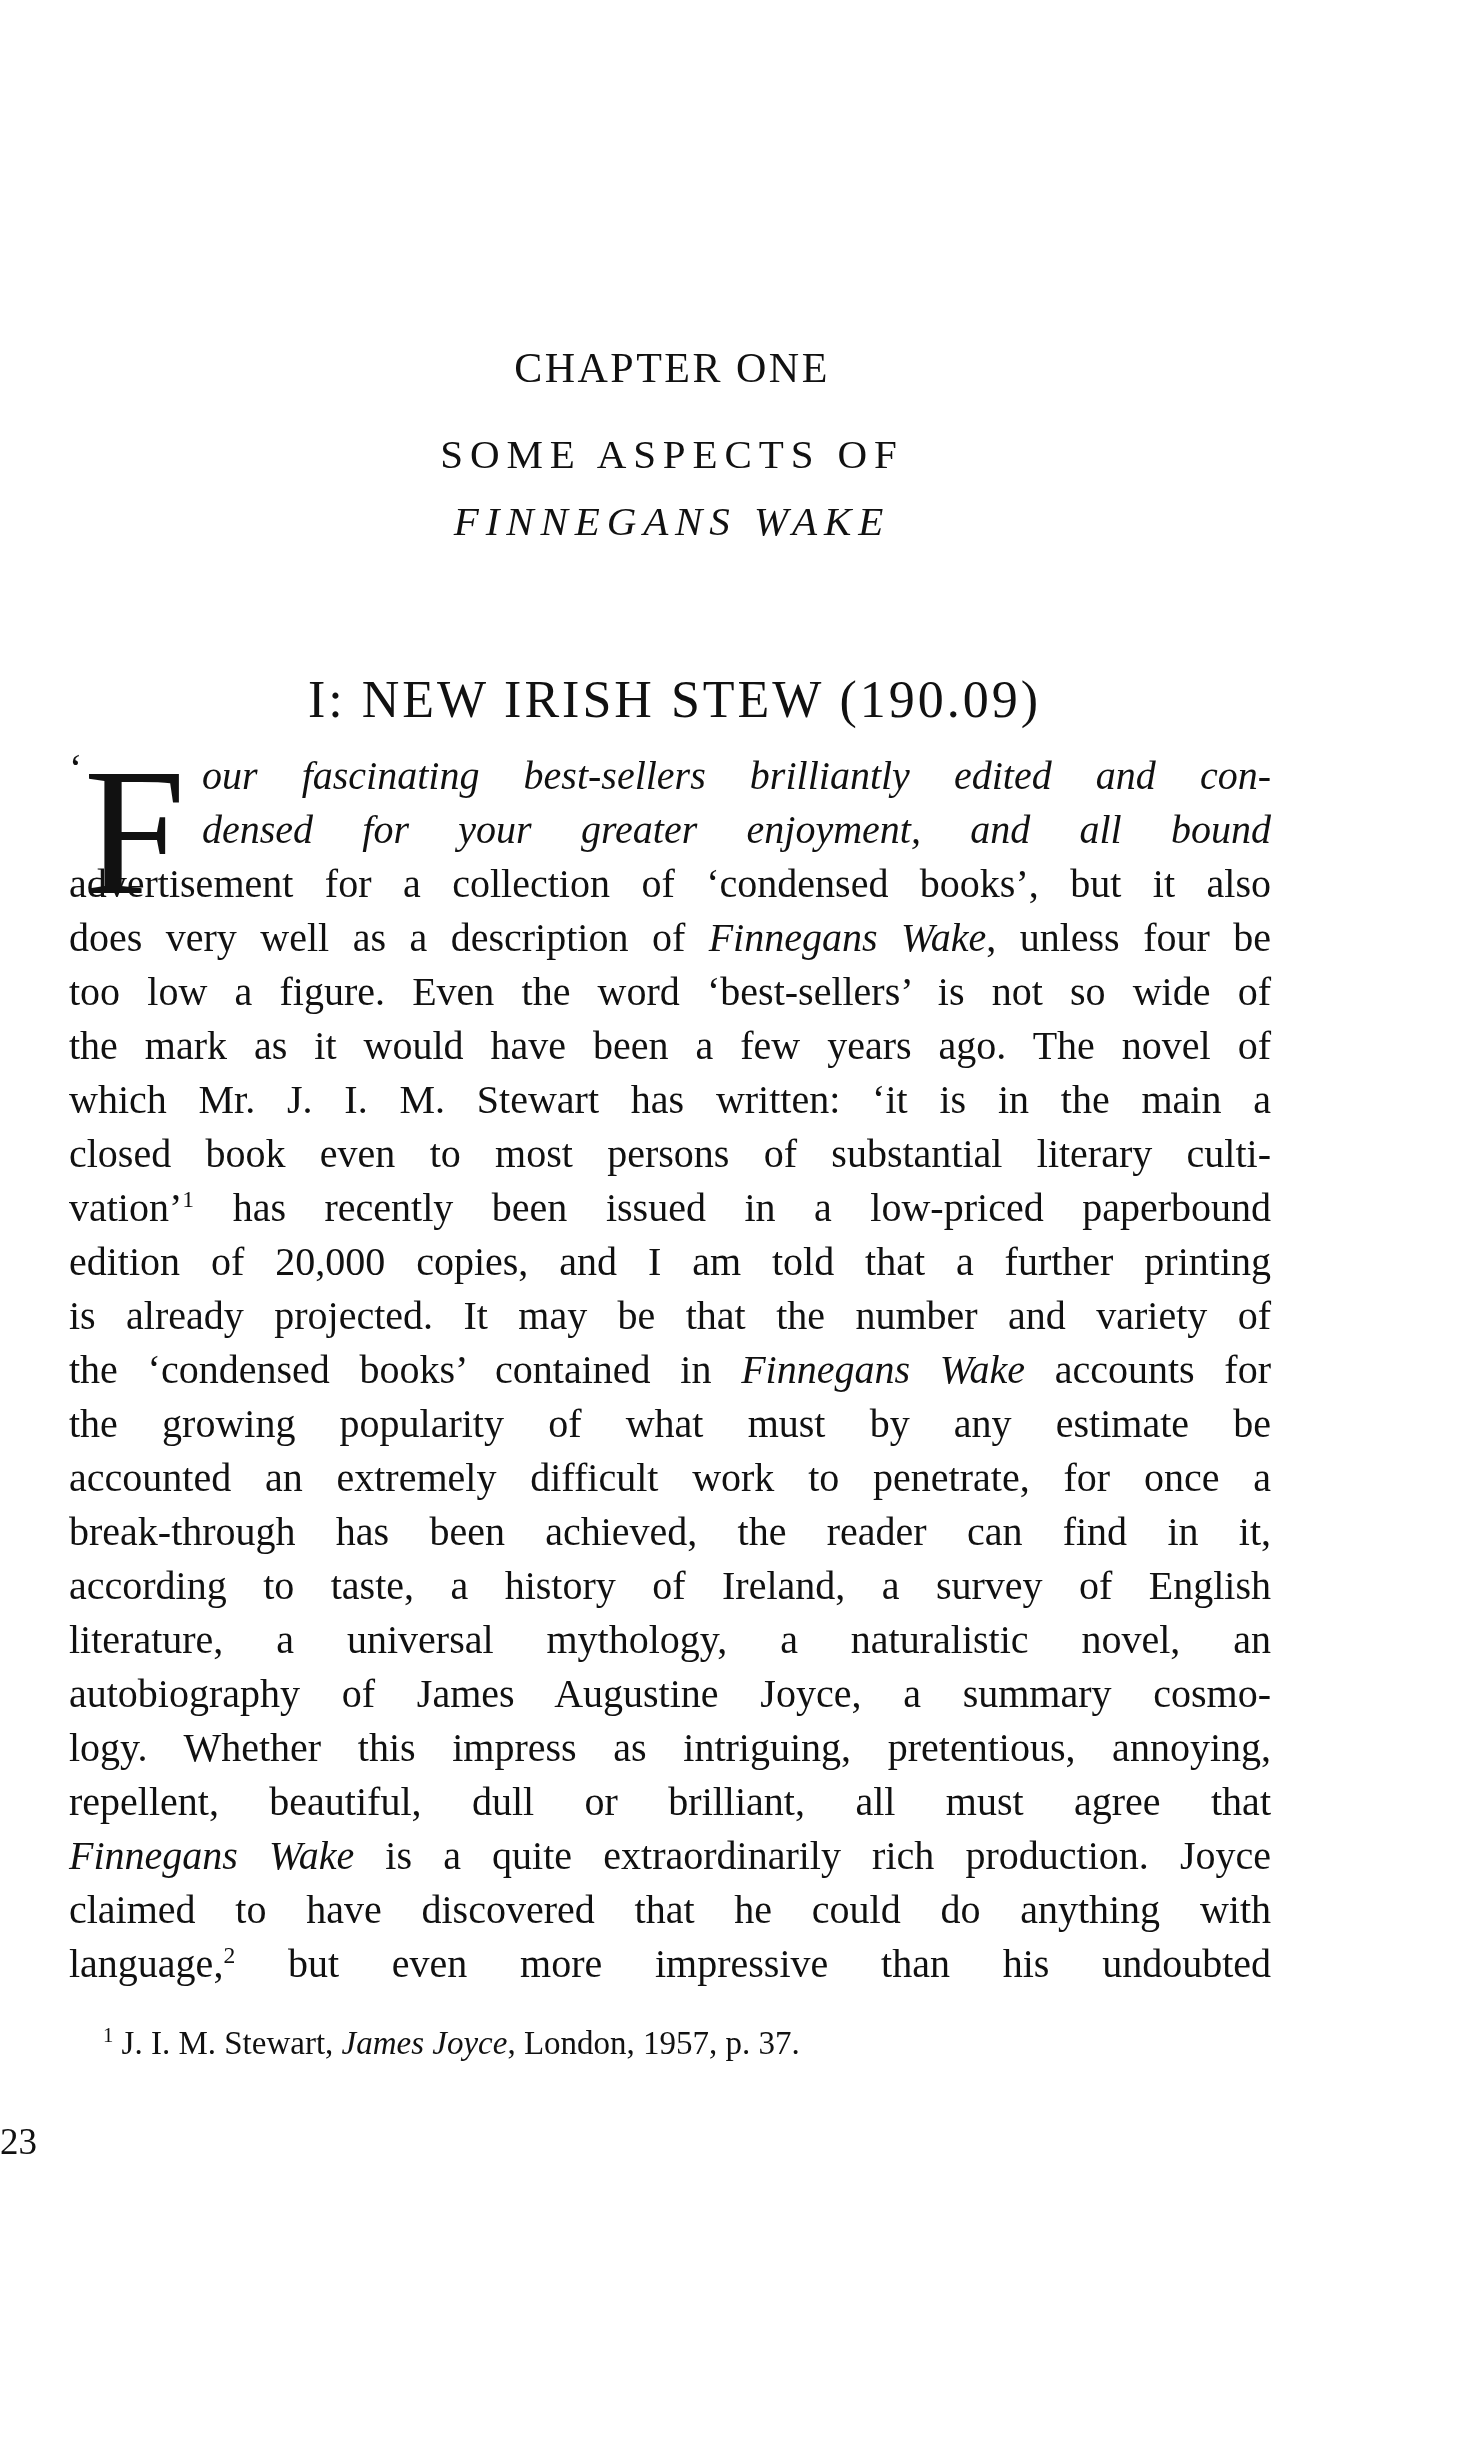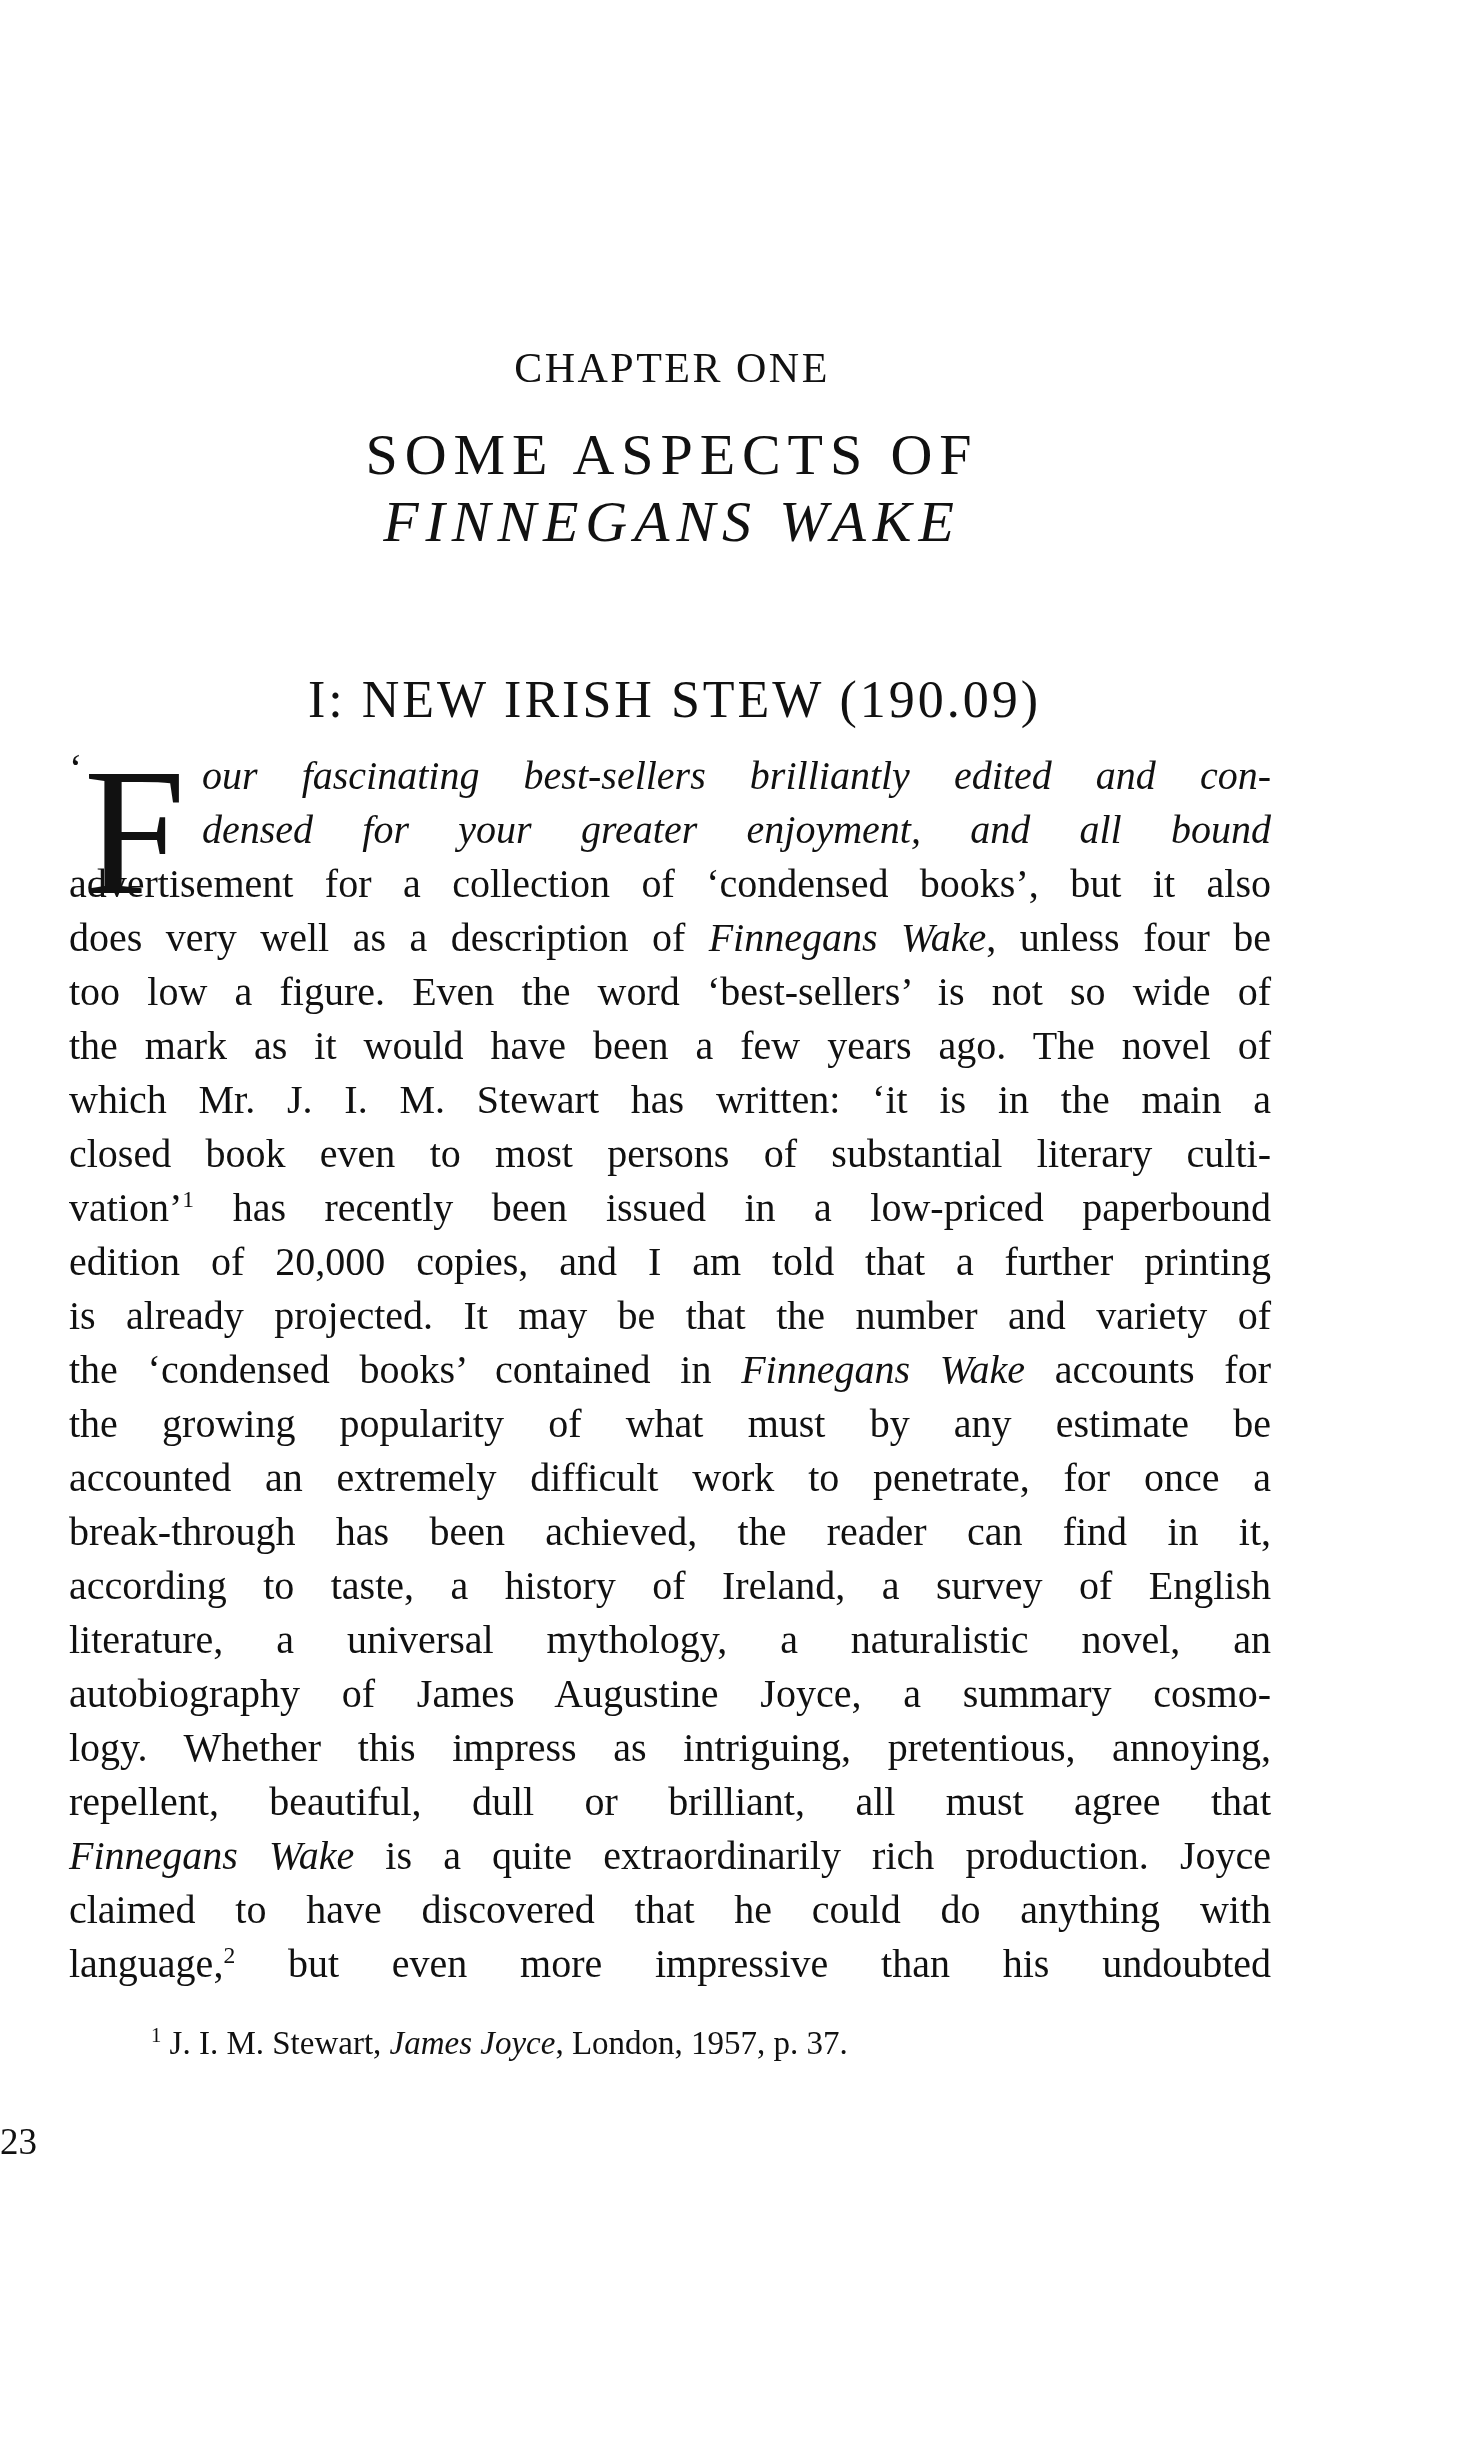--- a/index.html
+++ b/index.html
@@ -27,21 +27,21 @@
       text-align: center;
       font-size: 42px;
       letter-spacing: 2.5px;
       line-height: 1;
     }
     .chapter-title {
       position: absolute;
       top: 421px;
       left: 0; width: 1344px;
       text-align: center;
-      font-size: 58px;
+      font-size: 41px;
       letter-spacing: 6.9px;
       line-height: 67px;
     }
     .chapter-title .title-line-2 {
       display: block;
       font-style: italic;
     }
     .section-heading {
       position: absolute;
       top: 674px;
@@ -99,21 +99,21 @@
     }
     em { font-style: italic; }
     .footnotes {
       position: absolute;
       top: 2024px;
       left: 103px;
       width: 1133px;
       font-size: 33px;
       line-height: 39px;
     }
-    .footnote { display: block; white-space: nowrap; margin-left: 48px; }
+    .footnote { display: block; white-space: nowrap; }
     .footnote sup { font-size: 20.7px; }
     .page-number {
       position: absolute;
       top: 2123px;
       left: 0; width: 1349px;
       text-align: left;
       font-size: 37px;
       line-height: 1;
     }
   </style>

